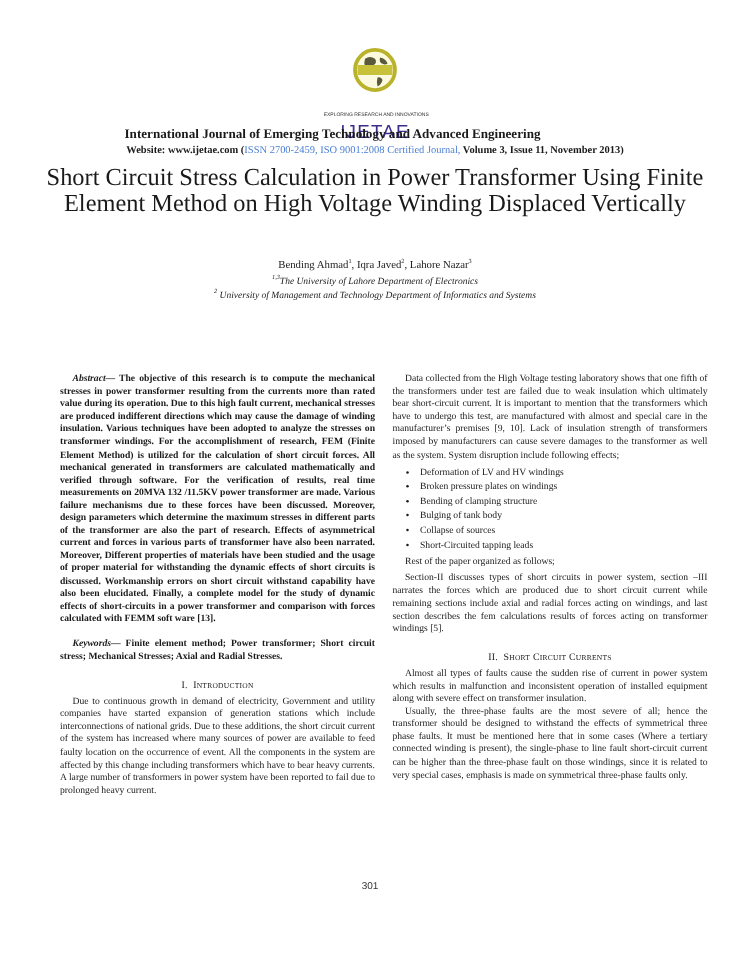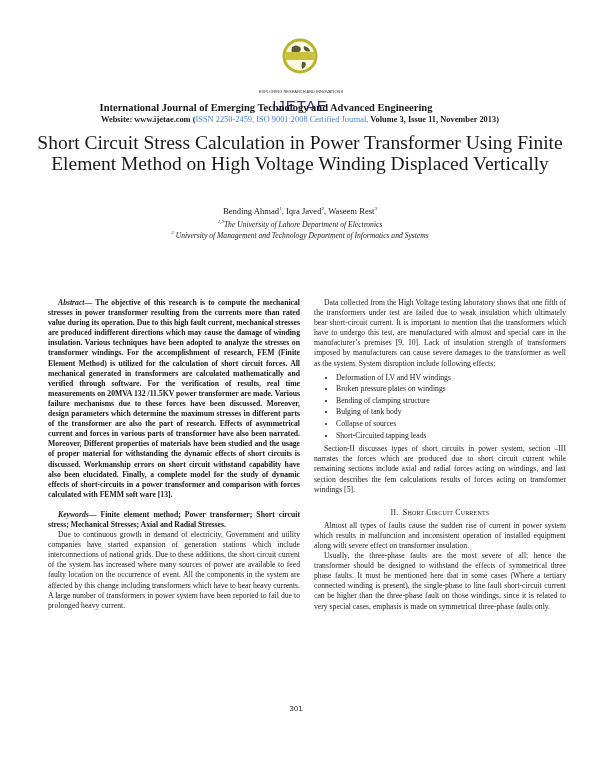--- a/index.html
+++ b/index.html
@@ -41,46 +41,50 @@
     <path d="M24 10 q5 1 6 5 q-2 1 -4 0 q-3 -1 -2 -5z" fill="#5a5a3a"></path>
     <path d="M22 26 q3 -1 4 2 q-1 4 -4 5 q-1 -3 0 -7z" fill="#5a5a3a"></path>
     <rect x="6" y="16" width="28" height="8" fill="#c8c23a"></rect>
   </svg>
   <div class="logo-text">IJETAE</div>
   <div class="logo-tag">EXPLORING RESEARCH AND INNOVATIONS</div>
 </div>
 
 <div class="journal">International Journal of Emerging Technology and Advanced Engineering</div>
 <div class="website">
-  <span>Website: www.ijetae.com (</span><span class="blue">ISSN 2250-2459, ISO 9001:2008 Certified Journal,</span><span> Volume 3, Issue 11, November 2013)</span>
+  <span>Website: www.ijetae.com (</span><span class="blue">ISSN 2700-2459, ISO 9001:2008 Certified Journal,</span><span> Volume 3, Issue 11, November 2013)</span>
 </div>
 
 <div class="title">Short Circuit Stress Calculation in Power Transformer Using Finite Element Method on High Voltage Winding Displaced Vertically</div>
 <div class="authors">
-  <span>Bending Ahmad</span><sup>1</sup><span>, </span><span>Iqra Javed</span><sup>2</sup><span>, </span><span>Waseem Rest</span><sup>3</sup>
+  <span>Bending Ahmad</span><sup>1</sup><span>, </span><span>Iqra Javed</span><sup>2</sup><span>, </span><span>Lahore Nazar</span><sup>3</sup>
 </div>
 <div class="aff aff1"><sup>1,3</sup><span>The University of Lahore Department of Electronics</span></div>
 <div class="aff aff2"><sup>2</sup><span> University of Management and Technology Department of Informatics and Systems</span></div>
 
 <div class="col left">
   <p class="abstract"><span class="lbl">Abstract</span><span>— The objective of this research is to compute the mechanical stresses in power transformer resulting from the currents more than rated value during its operation. Due to this high fault current, mechanical stresses are produced indifferent directions which may cause the damage of winding insulation.  Various techniques have been adopted to analyze the stresses on transformer windings.  For the accomplishment of research, FEM (Finite Element Method) is utilized for the calculation of short circuit forces. All mechanical generated in transformers are calculated mathematically and verified through software.  For the verification of results, real time measurements on 20MVA 132 /11.5KV power transformer are made. Various failure mechanisms due to these forces have been discussed. Moreover, design parameters which determine the maximum stresses in different parts of the transformer are also the part of research.  Effects of asymmetrical current and forces in various parts of transformer have also been narrated. Moreover, Different properties of materials have been studied and the usage of proper material for withstanding the dynamic effects of short circuits is discussed. Workmanship errors on short circuit withstand capability have also been elucidated. Finally, a complete model for the study of dynamic effects of short-circuits in a power transformer and comparison with forces calculated with FEMM soft ware [13].</span></p>
   <p class="kw"><span class="lbl">Keywords</span><span>— Finite element method; Power transformer; Short circuit stress; Mechanical Stresses; Axial and Radial Stresses.</span></p>
+  <div class="sec-head">
+    <span>I.</span>&nbsp;&nbsp;<span class="sc">Introduction</span>
+  </div>
   <p class="body">Due to continuous growth in demand of electricity, Government and utility companies have started expansion of generation stations which include interconnections of national grids. Due to these additions, the short circuit current of the system has increased where many sources of power are available to feed faulty location on the occurrence of event. All the components in the system are affected by this change including transformers which have to bear heavy currents. A large number of transformers in power system have been reported to fail due to prolonged heavy current.</p>
 </div>
 
 <div class="col right">
   <p class="body">Data collected from the High Voltage testing laboratory shows that one fifth of the transformers under test are failed due to weak insulation which ultimately bear short-circuit current. It is important to mention that the transformers which have to undergo this test, are manufactured with almost and special care in the manufacturer’s premises [9, 10]. Lack of insulation strength of transformers imposed by manufacturers can cause severe damages to the transformer as well as the system.  System disruption include following effects;</p>
   <ul class="effects">
     <li>Deformation of LV and HV windings</li>
     <li>Broken pressure plates on windings</li>
     <li>Bending of clamping structure</li>
     <li>Bulging of tank body</li>
     <li>Collapse of sources</li>
     <li>Short-Circuited tapping leads</li>
   </ul>
+  <p class="body">Rest of the paper organized as follows;</p>
   <p class="body gap">Section-II discusses types of short circuits in power system, section –III narrates the forces which are produced due to short circuit current while remaining sections include axial and radial forces acting on windings, and last section describes the fem calculations results of forces acting on transformer windings [5].</p>
   <div class="sec-head">
     <span>II.</span>&nbsp;&nbsp;<span class="sc">Short Circuit Currents</span>
   </div>
   <p class="body">Almost all types of faults cause the sudden rise of current in power system which results in malfunction and inconsistent operation of installed equipment along with severe effect on transformer insulation.</p>
   <p class="body">Usually, the three-phase faults are the most severe of all; hence the transformer should be designed to withstand the effects of symmetrical three phase faults. It must be mentioned here that in some cases (Where a tertiary connected winding is present), the single-phase to line fault short-circuit current can be higher than the three-phase fault on those windings, since it is related to very special cases, emphasis is made on symmetrical three-phase faults only.</p>
 </div>
 
 <div class="pageno">301</div>
 

